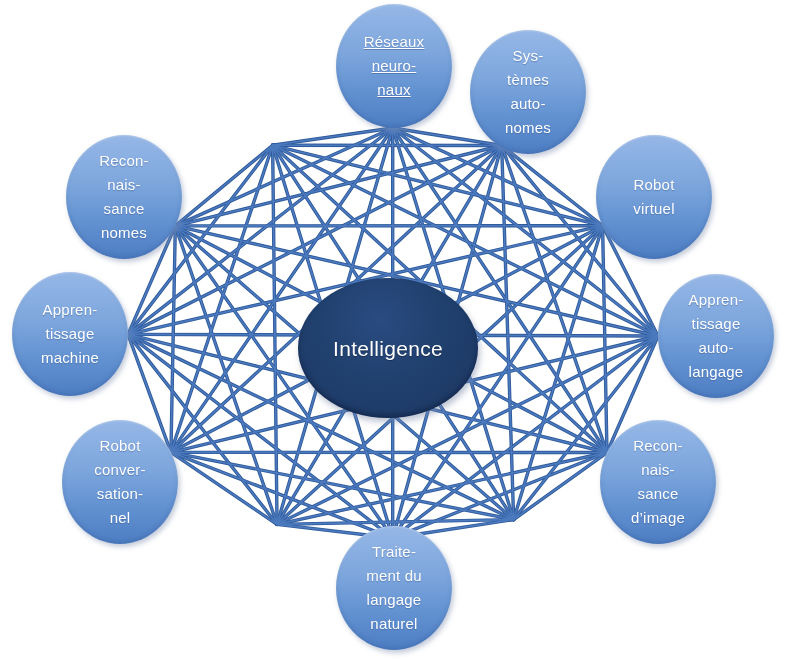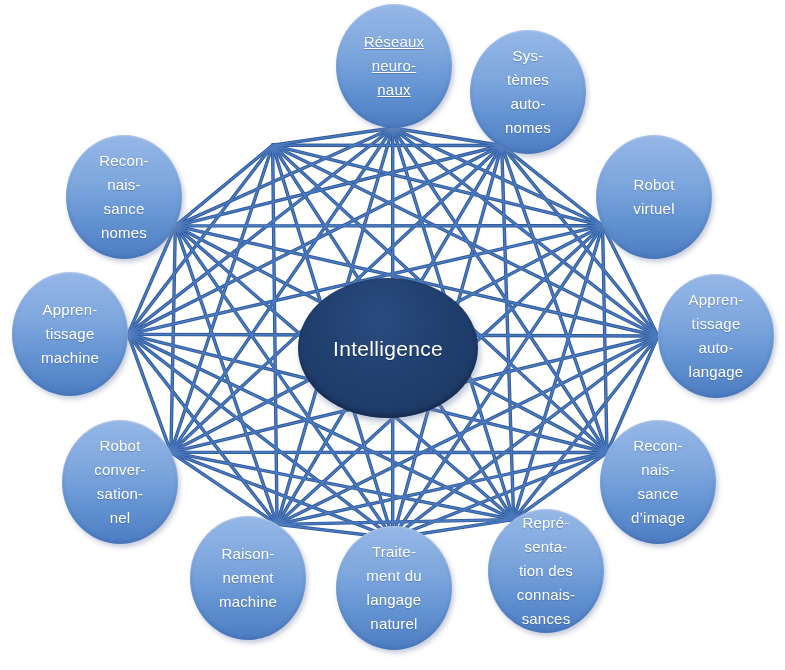--- a/index.html
+++ b/index.html
@@ -238,44 +238,28 @@
       </div>
     </div>
     <div class="node" style="left: 600px; top: 420px; width: 116px; height: 124px;">
       <div class="label">
         <span class="line">Recon-</span>
         <span class="line">nais-</span>
         <span class="line">sance</span>
         <span class="line">d’image</span>
       </div>
     </div>
-    <div class="node" style="left: 488px; top: 509px; width: 116px; height: 124px;">
-      <div class="label">
-        <span class="line">Repré-</span>
-        <span class="line">senta-</span>
-        <span class="line">tion des</span>
-        <span class="line">connais-</span>
-        <span class="line">sances</span>
-      </div>
-    </div>
     <div class="node" style="left: 336px; top: 526px; width: 116px; height: 124px;">
       <div class="label">
         <span class="line">Traite-</span>
         <span class="line">ment du</span>
         <span class="line">langage</span>
         <span class="line">naturel</span>
       </div>
     </div>
-    <div class="node" style="left: 190px; top: 516px; width: 116px; height: 124px;">
-      <div class="label">
-        <span class="line">Raison-</span>
-        <span class="line">nement</span>
-        <span class="line">machine</span>
-      </div>
-    </div>
     <div class="node" style="left: 62px; top: 420px; width: 116px; height: 124px;">
       <div class="label">
         <span class="line">Robot</span>
         <span class="line">conver-</span>
         <span class="line">sation-</span>
         <span class="line">nel</span>
       </div>
     </div>
     <div class="node" style="left: 12px; top: 272px; width: 116px; height: 124px;">
       <div class="label">

